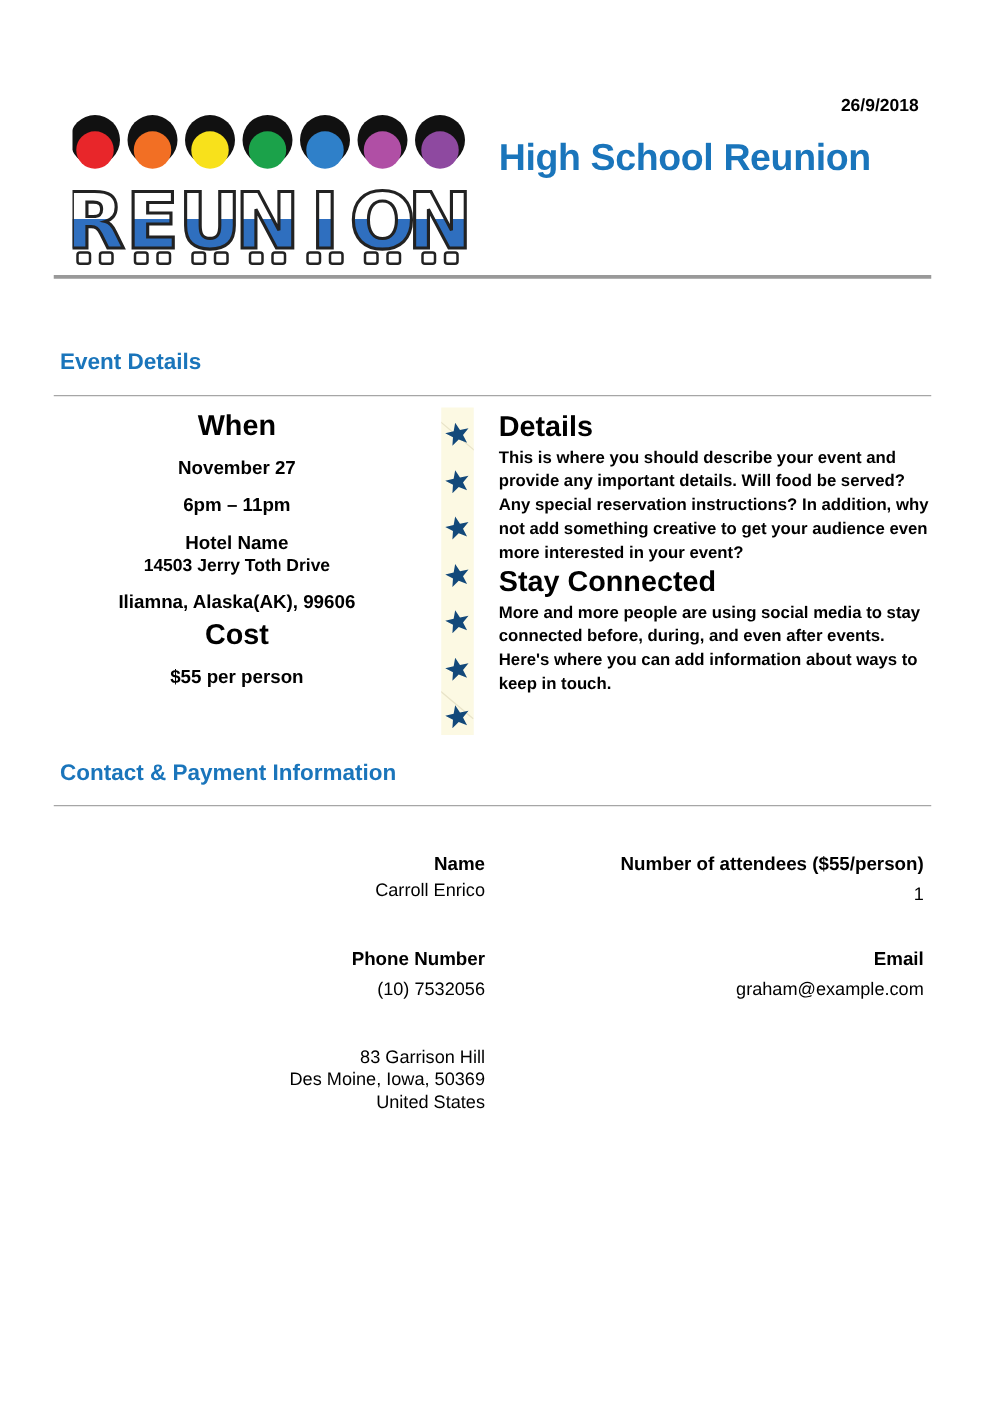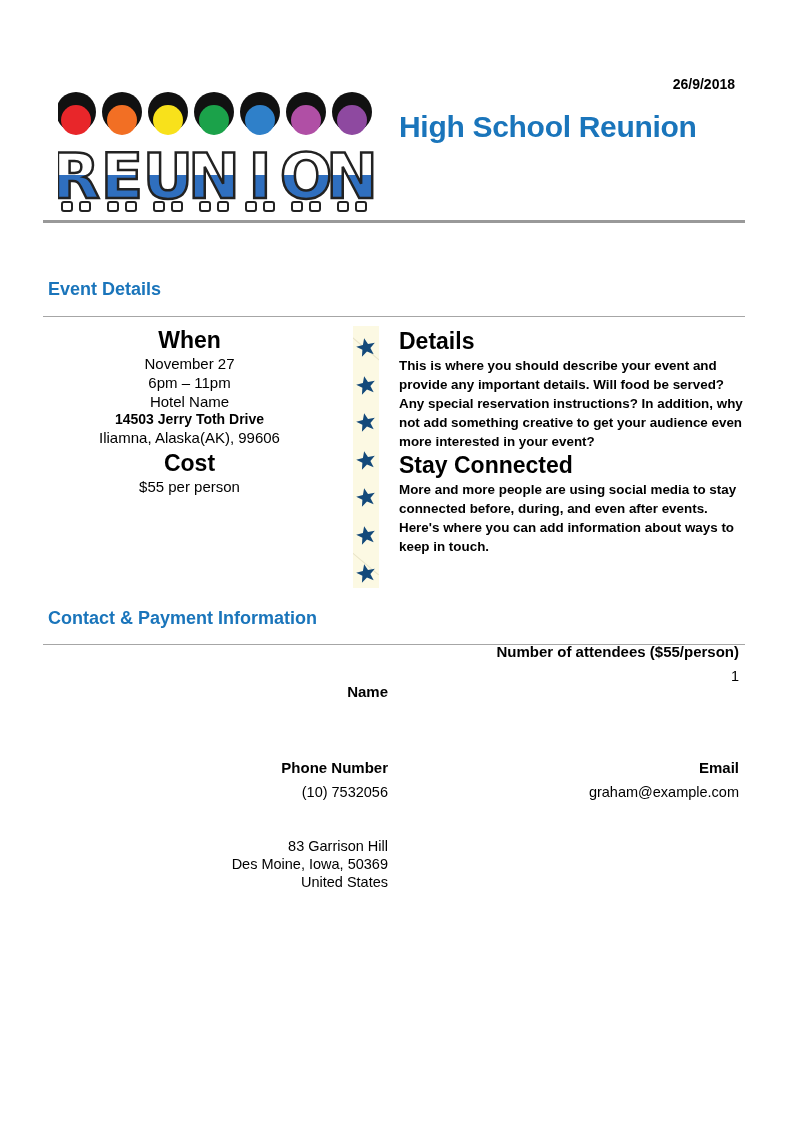--- a/index.html
+++ b/index.html
@@ -19,21 +19,21 @@
     .section-title { font-size: 18px; font-weight: bold; color: #1a75bb; }
     .sec1 { left: 48px; top: 279px; }
     .sec2 { left: 48px; top: 608px; }
     .section-rule { height: 1px; background: #a6a6a6; left: 43px; width: 702px; }
     .rule1 { top: 316px; }
     .rule2 { top: 644px; }
 
     
     .event-left { left: 43px; top: 326px; width: 293px; text-align: center; }
     .event-left .h { font-size: 23px; font-weight: bold; line-height: 28px; }
-    .event-left .b { font-size: 15px; font-weight: normal; line-height: 19px; }
+    .event-left .b { font-size: 15px; font-weight: bold; line-height: 19px; margin-top: 11px; }
     .event-left .s { font-size: 14px; font-weight: bold; line-height: 17px; }
 
     
     .star-strip {
       left: 353px; top: 326px; width: 26px; height: 262px; background: #fcf9e3;
       overflow: hidden;
     }
     .star-strip .diag {
       position: absolute; width: 60px; height: 1px; background: #e8e3c8;
       transform: rotate(40deg); transform-origin: left top;
@@ -46,21 +46,21 @@
     
     .event-right { left: 399px; top: 326px; width: 350px; }
     .event-right .h { font-size: 23px; font-weight: bold; line-height: 30px; }
     .event-right .p { font-size: 13.4px; font-weight: bold; line-height: 19px; }
 
     
     .field { width: 340px; text-align: right; }
     .field .label { font-size: 15px; font-weight: bold; line-height: 20px; }
     .field .value { font-size: 14.5px; line-height: 18px; margin-top: 2px; }
     .f-name { left: 48px; top: 682px; }
-    .f-att { left: 399px; top: 642px; }
+    .f-att { left: 399px; top: 682px; }
     .f-att .value { margin-top: 5px; }
     .f-phone { left: 48px; top: 758px; }
     .f-phone .value { margin-top: 5px; }
     .f-email { left: 399px; top: 758px; }
     .f-email .value { margin-top: 5px; }
     .f-addr { left: 48px; top: 833px; }
     .f-addr .value { margin-top: 4px; }
   </style>
 </head>
 <body>
@@ -185,20 +185,21 @@
   <div class="p">This is where you should describe your event and provide any important details. Will food be served? Any special reservation instructions? In addition, why not add something creative to get your audience even more interested in your event?</div>
   <div class="h" style="margin-top:-1px">Stay Connected</div>
   <div class="p">More and more people are using social media to stay connected before, during, and even after events. Here's where you can add information about ways to keep in touch.</div>
 </div>
 
 <div class="abs section-title sec2">Contact &amp; Payment Information</div>
 <div class="abs section-rule rule2"></div>
 
 <div class="abs field f-name">
   <div class="label">Name</div>
+  <div class="value">Carroll Enrico</div>
 </div>
 <div class="abs field f-att">
   <div class="label">Number of attendees ($55/person)</div>
   <div class="value">1</div>
 </div>
 <div class="abs field f-phone">
   <div class="label">Phone Number</div>
   <div class="value">(10) 7532056</div>
 </div>
 <div class="abs field f-email">

